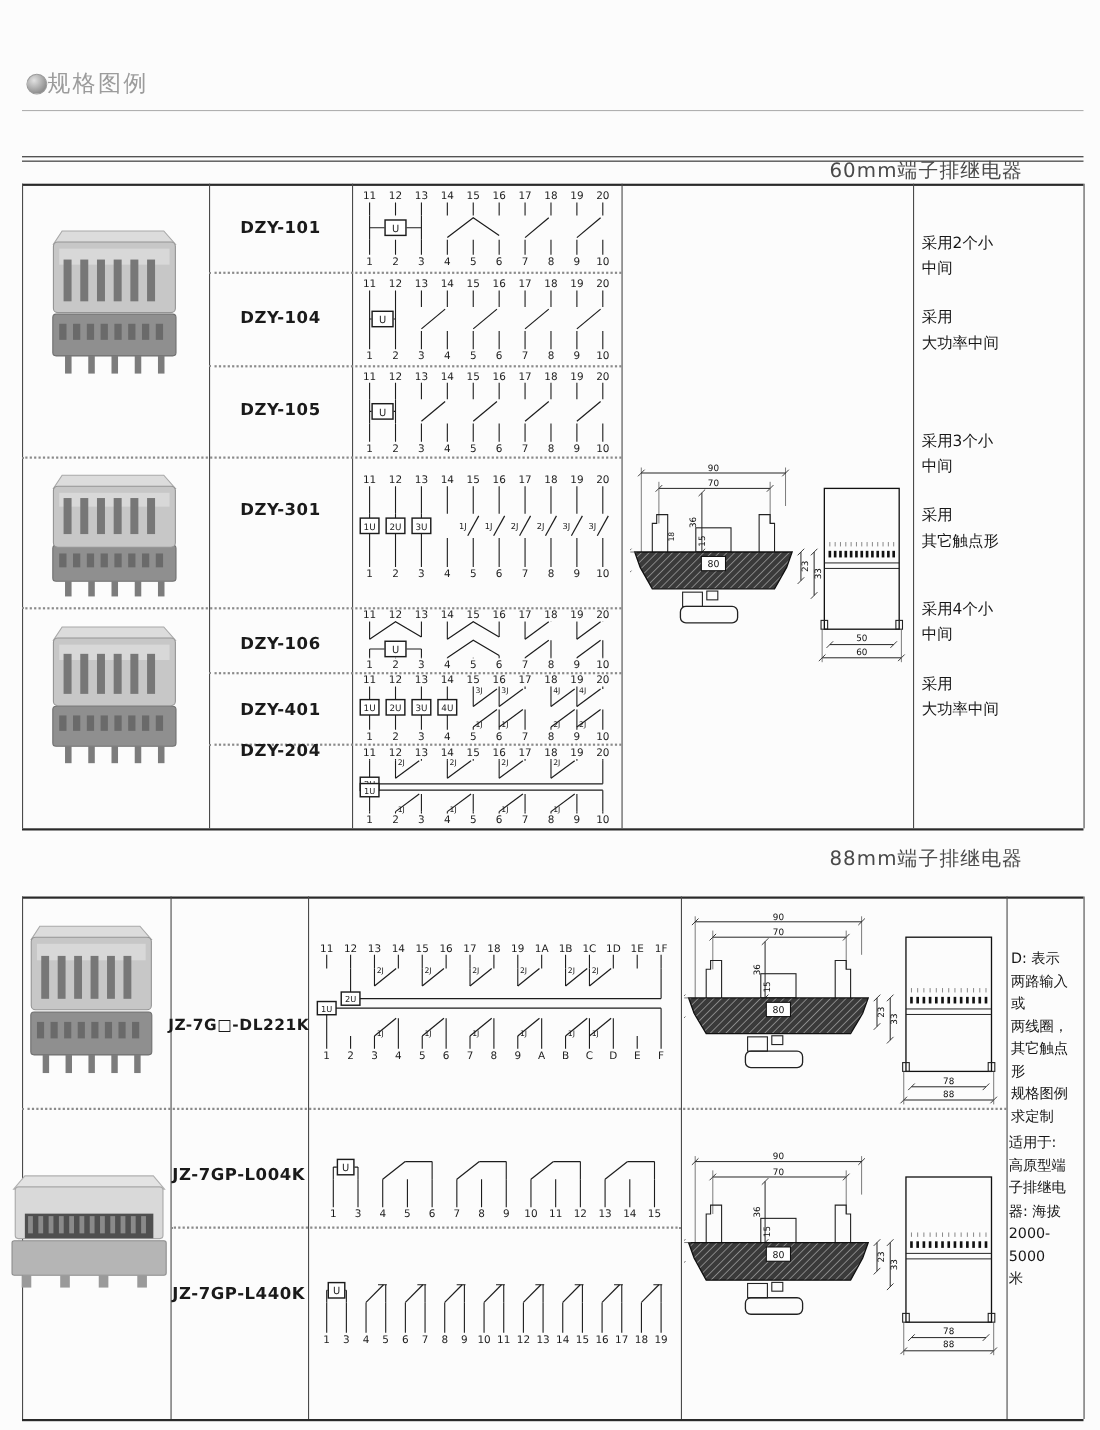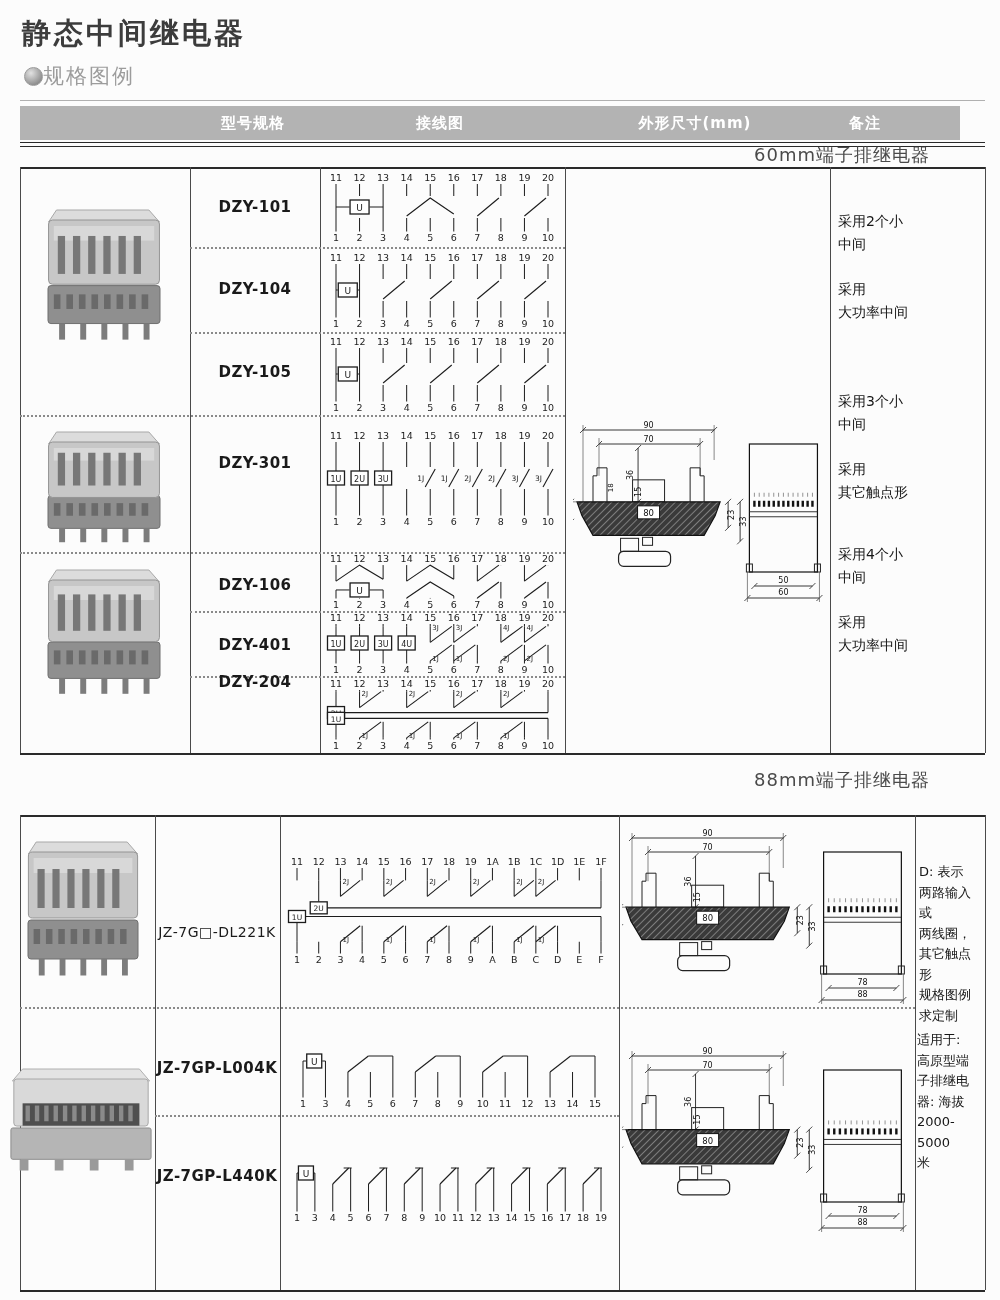--- a/index.html
+++ b/index.html
@@ -21,50 +21,43 @@
   .subtitle-text{font-size:21px;color:#9c9c9c;letter-spacing:2px;}
   .rule-thin{left:20px;top:100px;width:965px;border-top:1px solid #b0b0b0;height:0;}
   .header-bar{left:20px;top:106px;width:940px;height:34px;background:#b3b3b3;}
   .header-label{position:absolute;top:8px;transform:translateX(-50%);font-size:15px;font-weight:bold;color:#fff;letter-spacing:1px;white-space:nowrap;}
   .dbl-line{left:20px;top:142px;width:965px;height:3px;border-top:1.5px solid #2a2a2a;border-bottom:1px solid #2a2a2a;}
   .section-label{font-size:18px;color:#4a4a4a;letter-spacing:1px;white-space:nowrap;transform:translateX(-100%);}
   .table-hline{height:0;border-top:2px solid #2a2a2a;}
   .vline{width:0;border-left:1.2px solid #4a4a4a;}
   .dotted-sep{height:0;border-top:2px dotted #8a8a8a;}
   .model-label{transform:translate(-50%,-50%);font-size:15px;font-weight:bold;letter-spacing:0.5px;white-space:nowrap;}
-  .model-label.light{font-weight:400;font-size:14px;}
+  .model-label.light{font-weight:700;font-size:14px;}
   .remark{font-size:14px;line-height:1.62;white-space:pre-line;color:#161616;}
   .remark.narrow{font-size:13px;line-height:1.58;}
   svg text{font-family:"DejaVu Sans","Liberation Sans",sans-serif;}
 </style>
 </head>
 <body>
 
 <svg width="0" height="0" style="position:absolute">
   <defs>
     <pattern id="hatchp" width="5" height="5" patternUnits="userSpaceOnUse" patternTransform="rotate(45)">
       <rect width="5" height="5" fill="#3a3a3a"></rect>
       <line x1="0" y1="0" x2="0" y2="5" stroke="#9a9a9a" stroke-width="1.4"></line>
     </pattern>
   </defs>
 </svg>
 
 <div class="page">
-  <div class="abs page-title">静态中间继电器</div>
   <div class="abs subtitle-row">
     <span class="bullet-sphere"></span>
     <span class="subtitle-text">规格图例</span>
   </div>
   <div class="abs rule-thin"></div>
-  <div class="abs header-bar">
-    <span class="header-label" style="left:233px">型号规格</span>
-    <span class="header-label" style="left:420px">接线图</span>
-    <span class="header-label" style="left:675px">外形尺寸(mm)</span>
-    <span class="header-label" style="left:845px">备注</span>
-  </div>
   <div class="abs dbl-line"></div>
   <div class="abs section-label" style="left:930px;top:143px">60mm端子排继电器</div>
   <div class="abs section-label" style="left:930px;top:768px">88mm端子排继电器</div>
   <div id="dyn">
       <div class="abs table-hline" style="left: 20px; top: 167px; width: 965px;"></div>
       <div class="abs table-hline" style="left: 20px; top: 753px; width: 965px;"></div>
       <div class="abs vline" style="left: 20px; top: 167px; height: 586px;"></div>
       <div class="abs vline" style="left: 985px; top: 167px; height: 586px;"></div>
       <div class="abs vline" style="left: 190px; top: 167px; height: 586px;"></div>
       <div class="abs vline" style="left: 320px; top: 167px; height: 586px;"></div>

